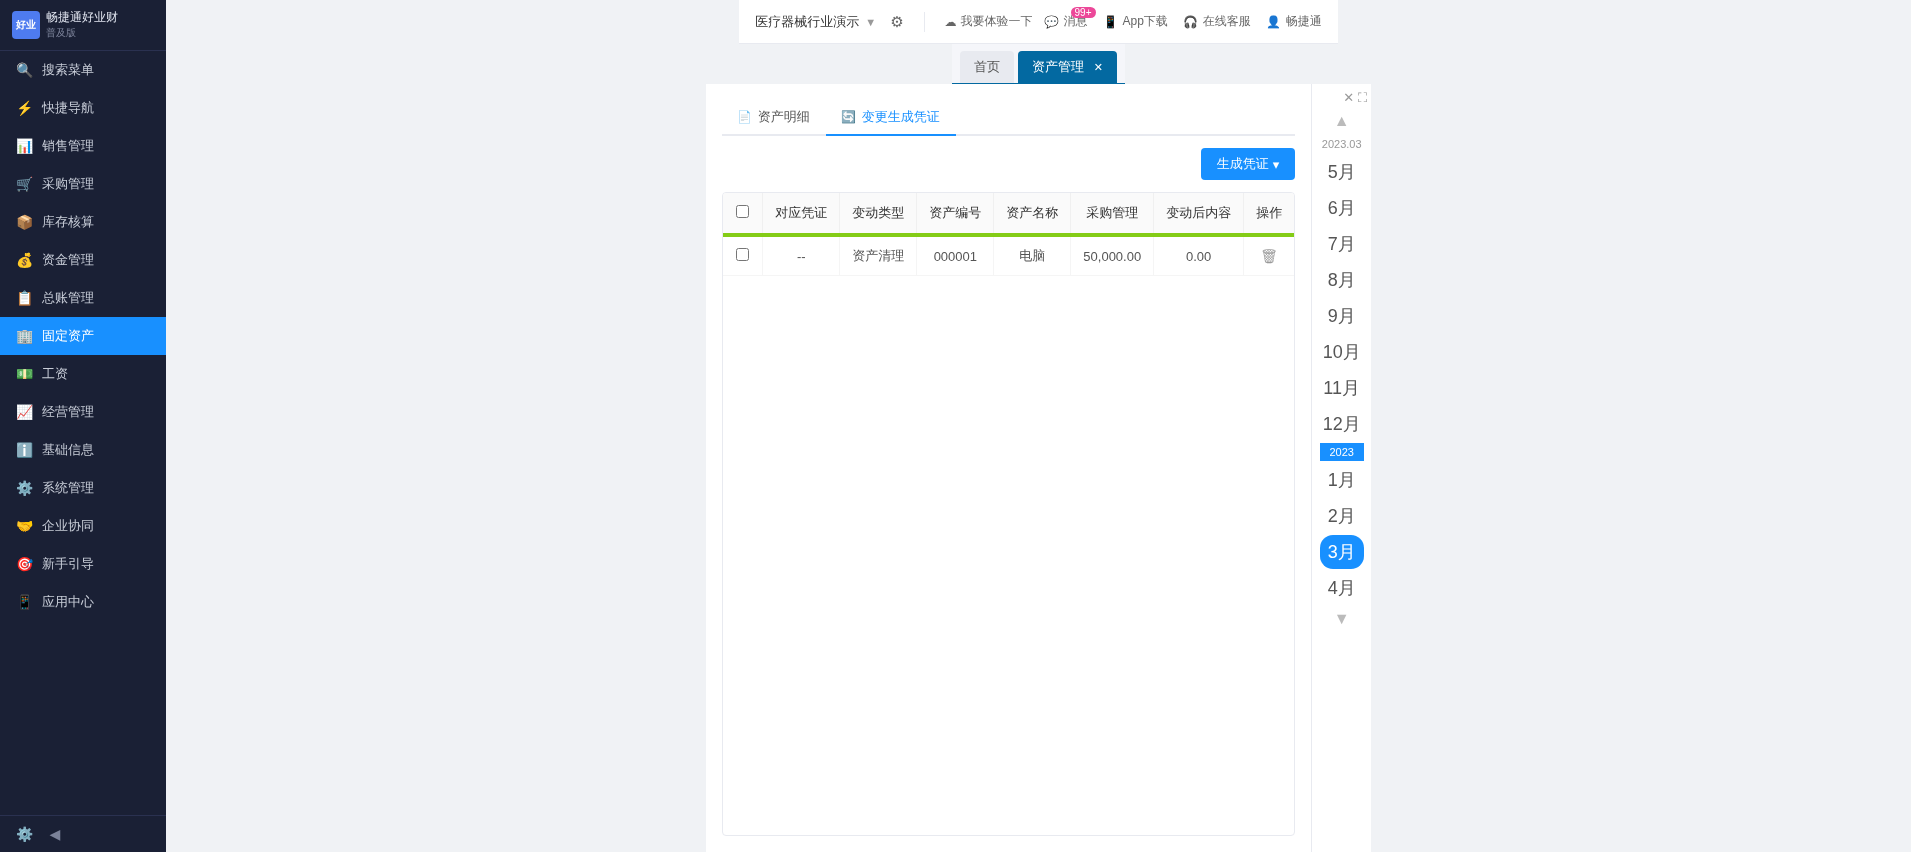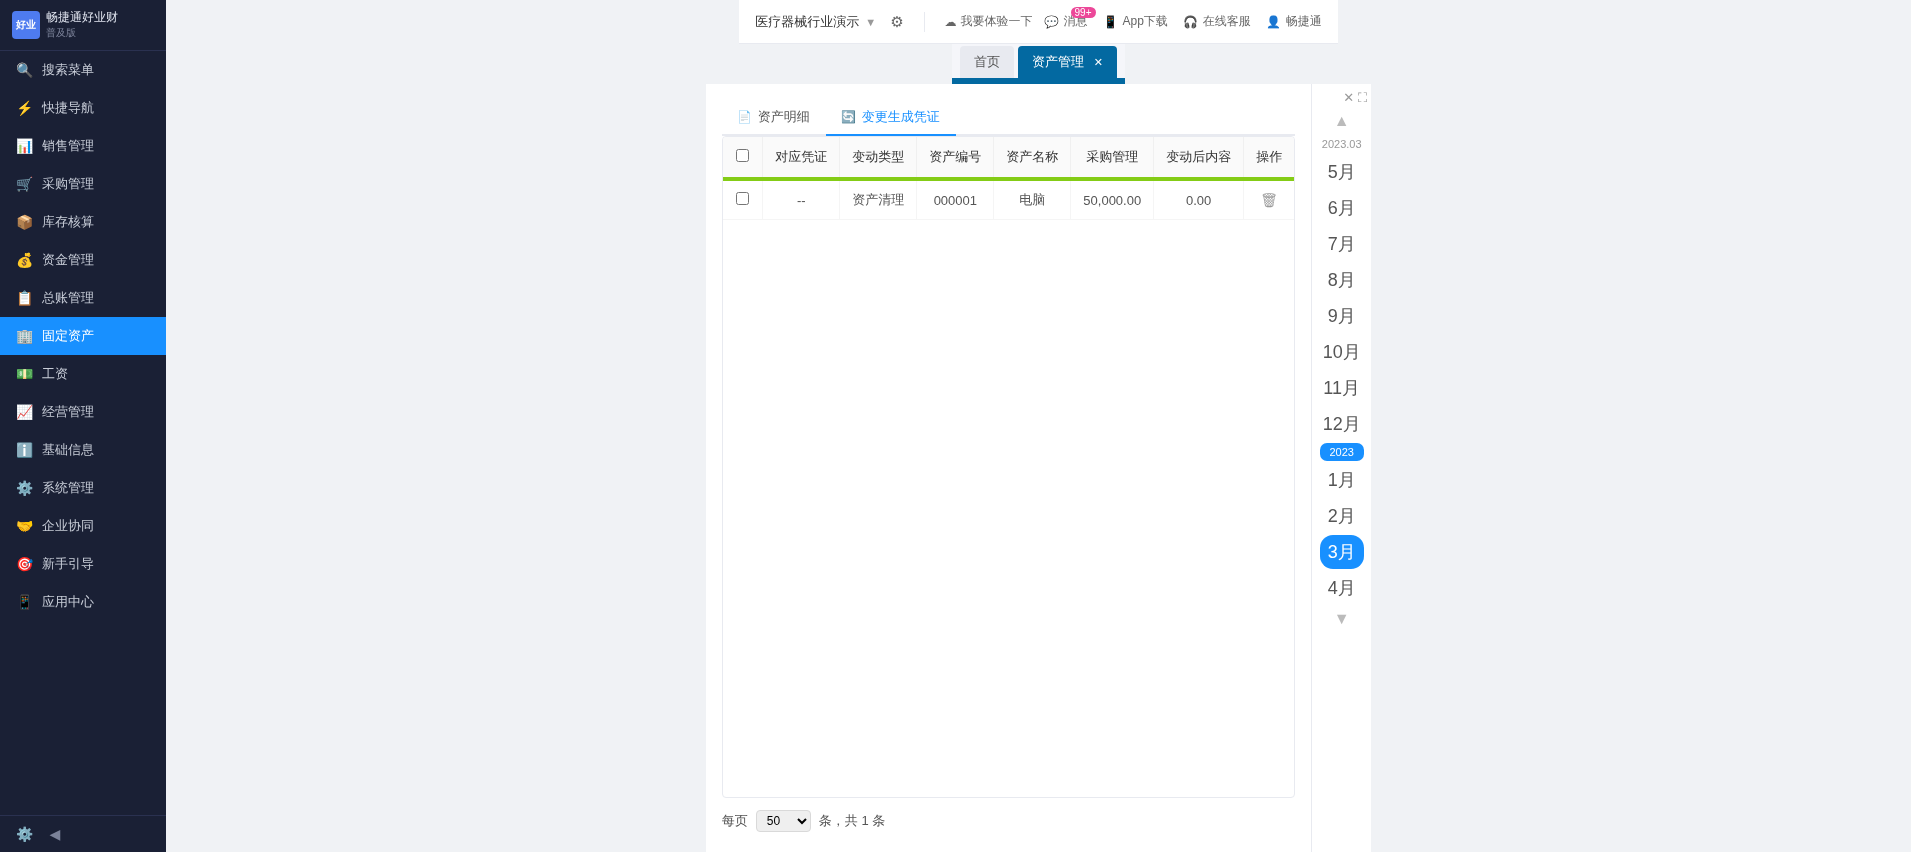--- a/index.html
+++ b/index.html
@@ -88,21 +88,21 @@
     .topbar-msg { display: flex; align-items: center; gap: 4px; color: #666; cursor: pointer; font-size: 12px; position: relative; }
     .badge { background: #ec4899; color: white; font-size: 10px; padding: 0 4px; border-radius: 8px; position: absolute; top: -6px; right: -8px; }
     .topbar-app { display: flex; align-items: center; gap: 4px; color: #666; cursor: pointer; font-size: 12px; }
     .topbar-service { display: flex; align-items: center; gap: 4px; color: #666; cursor: pointer; font-size: 12px; }
     .topbar-user { display: flex; align-items: center; gap: 4px; color: #666; cursor: pointer; font-size: 12px; }
 
     
     .tabbar {
       height: 40px;
       background: #f5f6fa;
-      border-bottom: 6px solid #0369a1;
+      border-bottom: 1px solid #0369a1;
       display: flex;
       align-items: flex-end;
       padding: 0 8px;
       gap: 4px;
       flex-shrink: 0;
     }
     .tab {
       padding: 7px 14px;
       font-size: 13px;
       cursor: pointer;
@@ -261,21 +261,21 @@
       margin: 1px 0;
     }
     .month-item.active {
       background: #1890ff;
       color: white;
       border-radius: 13px;
     }
     .month-item.year-active {
       background: #1890ff;
       color: white;
-      border-radius: 7px;
+      border-radius: 0;
       padding: 3px 6px;
       font-size: 11px;
     }
     .nav-arrow { color: #bbb; cursor: pointer; font-size: 16px; padding: 4px; }
   </style>
 </head>
 <body>
 
 <div class="sidebar">
   <div class="sidebar-logo">
@@ -408,20 +408,26 @@
         <div class="subtab">
           <span class="subtab-icon">📄</span>
           <span>资产明细</span>
         </div>
         <div class="subtab active">
           <span class="subtab-icon">🔄</span>
           <span>变更生成凭证</span>
         </div>
       </div>
 
+      <div class="action-bar">
+        <button class="btn-primary">
+          <span>生成凭证</span>
+          <span>▾</span>
+        </button>
+      </div>
 
       <div class="table-wrap">
         <table>
           <thead>
             <tr>
               <th class="checkbox-col">
                 <input type="checkbox" style="">
               </th>
               <th>
                 <span>对应凭证</span>
@@ -458,30 +464,20 @@
               <td>50,000.00</td>
               <td>0.00</td>
               <td>
                 <span class="delete-icon">🗑</span>
               </td>
             </tr>
           </tbody>
         </table>
       </div>
 
-      <div class="pagination">
-        <span>每页</span>
-        <select class="page-size-select">
-          <option value="10">10</option>
-          <option value="20">20</option>
-          <option value="50" selected="">50</option>
-          <option value="100">100</option>
-        </select>
-        <span>条，共 1 条</span>
-      </div>
 
     </div>
 
     <div class="right-panel">
       <div class="right-panel-close">
         <span class="panel-ctrl">✕</span>
         <span class="panel-ctrl">⛶</span>
       </div>
 
       <div class="nav-arrow">▲</div>

